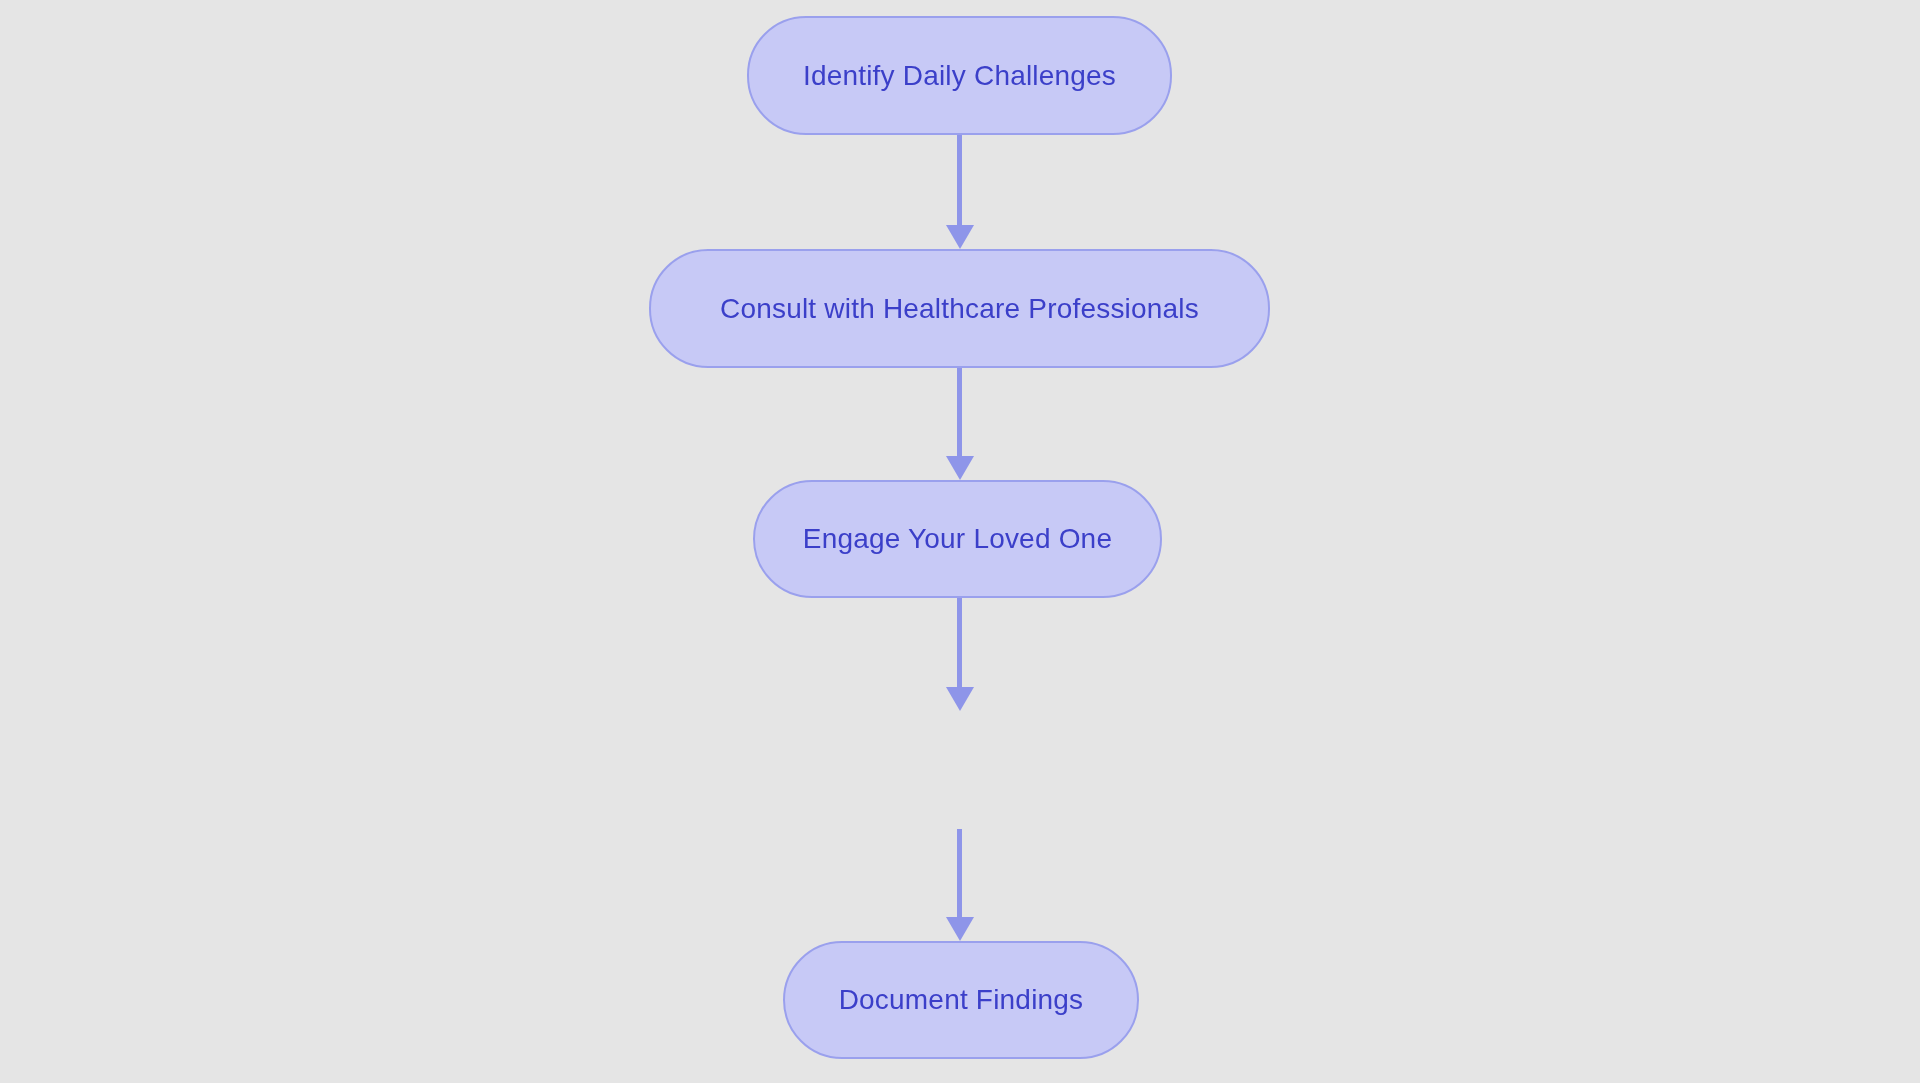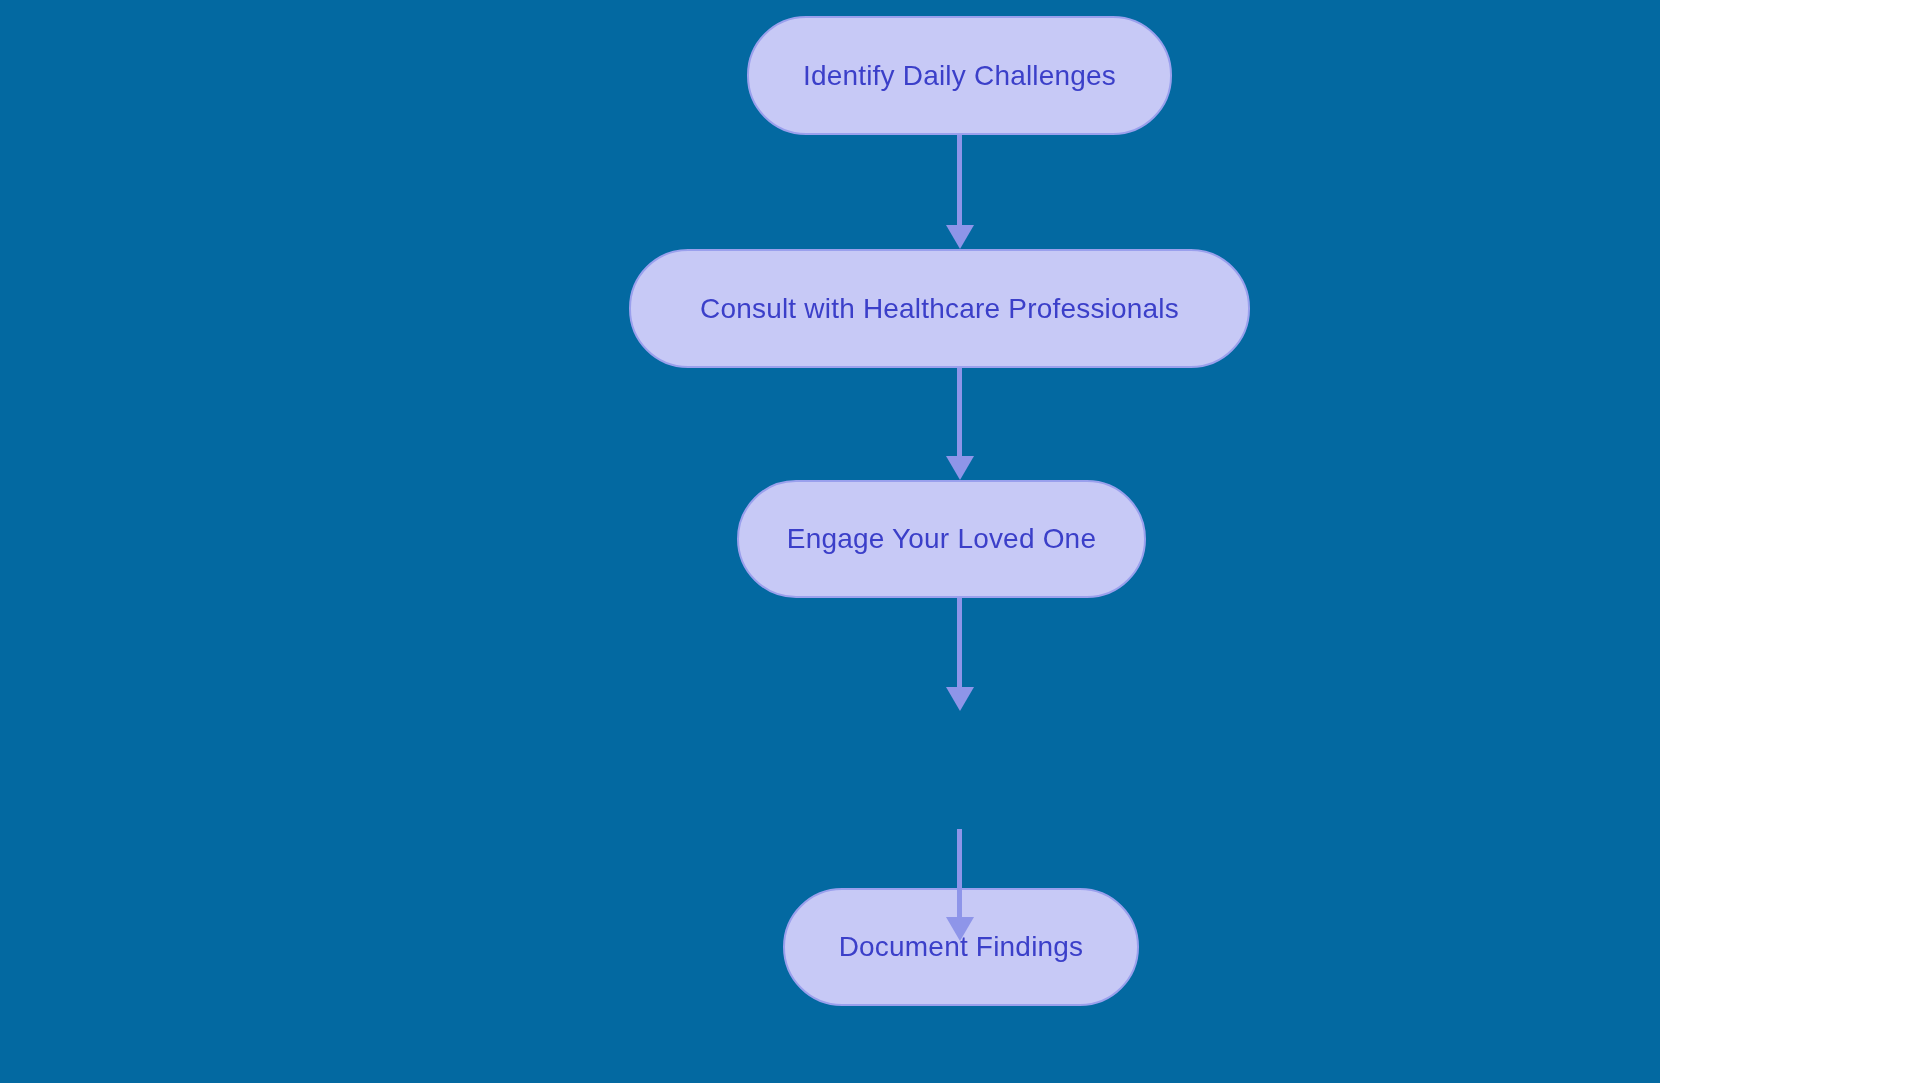--- a/index.html
+++ b/index.html
@@ -4,23 +4,23 @@
 <style>
   * { margin: 0; padding: 0; box-sizing: border-box; }
 
   html, body {
     background: #ffffff;
     font-family: "Liberation Sans", "DejaVu Sans", sans-serif;
   }
 
   .canvas {
     position: relative;
-    width: 1660px;
+    width: 1920px;
     height: 1083px;
-    background: #0369a1;
+    background: #e5e5e5;
     overflow: hidden;
   }
 
   
   .node {
     position: absolute;
     background: #c7c9f6;
     border: 2px solid #9aa0ed;
     border-radius: 59px;
     display: flex;
@@ -29,24 +29,24 @@
   }
   .node span {
     color: #3b3fc9;
     font-size: 28px;
     font-weight: 400;
     letter-spacing: 0.2px;
     white-space: nowrap;
   }
 
   .node-1 { left: 747px; top: 16px;  width: 425px; height: 119px; }
-  .node-2 { left: 629px; top: 249px; width: 621px; height: 119px; }
-  .node-3 { left: 737px; top: 480px; width: 409px; height: 118px; }
+  .node-2 { left: 649px; top: 249px; width: 621px; height: 119px; }
+  .node-3 { left: 753px; top: 480px; width: 409px; height: 118px; }
   .node-4 { left: 760px; top: 711px; width: 398px; height: 118px; }
-  .node-5 { left: 783px; top: 888px; width: 356px; height: 118px; }
+  .node-5 { left: 783px; top: 941px; width: 356px; height: 118px; }
 
   
   .arrow {
     position: absolute;
     left: 945px;           
     width: 29px;
     display: flex;
     flex-direction: column;
     align-items: center;
   }

